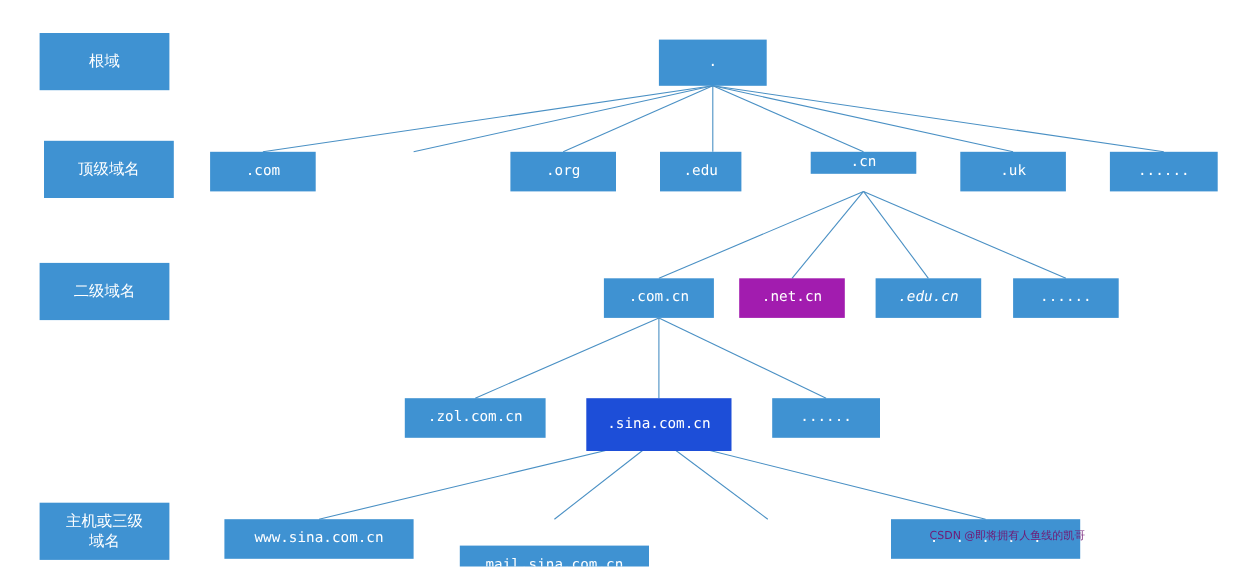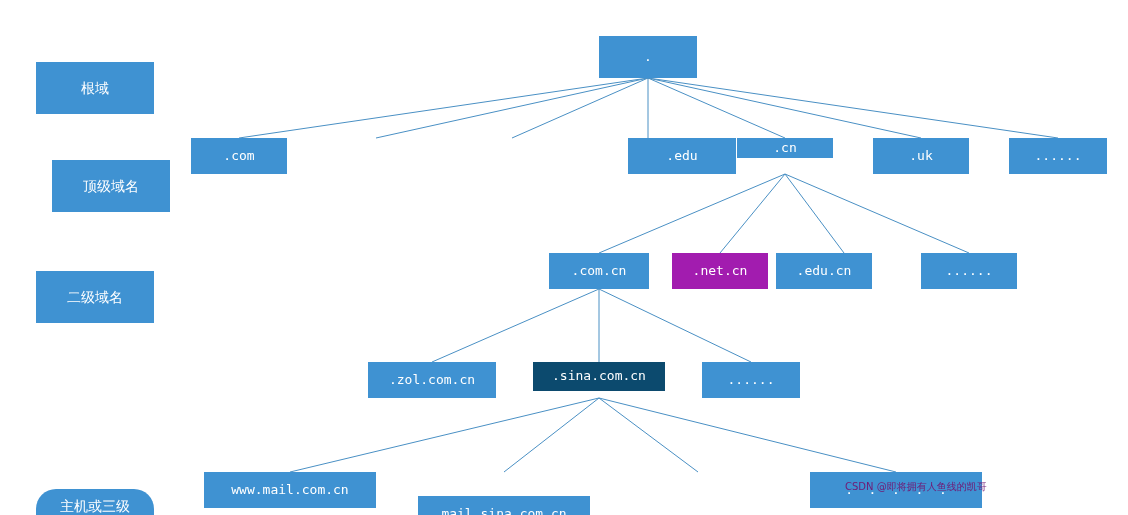--- a/index.html
+++ b/index.html
@@ -20,21 +20,20 @@
     white-space:pre;
   }
   .label{
     position:absolute;box-sizing:border-box;
     background:#3f92d2;color:#ffffff;
     display:flex;align-items:center;justify-content:center;
     text-align:center;
     font-family:"DejaVu Sans","Liberation Sans",sans-serif;
     font-size:14px;line-height:1.3;
     white-space:pre-line;
-    margin-top:32px;
   }
   .watermark{
     position:absolute;
     font-family:"DejaVu Sans","Liberation Sans",sans-serif;
     font-size:10px;color:#701a75;white-space:pre;
   }
 </style>
 </head>
 <body>
 
@@ -54,33 +53,34 @@
       <line x1="599" y1="289" x2="432" y2="362" stroke="#4a90c4" stroke-width="1"></line>
       <line x1="599" y1="289" x2="599" y2="362" stroke="#4a90c4" stroke-width="1"></line>
       <line x1="599" y1="289" x2="751" y2="362" stroke="#4a90c4" stroke-width="1"></line>
       <line x1="599" y1="398" x2="290" y2="472" stroke="#4a90c4" stroke-width="1"></line>
       <line x1="599" y1="398" x2="504" y2="472" stroke="#4a90c4" stroke-width="1"></line>
       <line x1="599" y1="398" x2="698" y2="472" stroke="#4a90c4" stroke-width="1"></line>
       <line x1="599" y1="398" x2="896" y2="472" stroke="#4a90c4" stroke-width="1"></line>
     </svg>
 <div class="node" style="left: 599px; top: 36px; width: 98px; height: 42px; background: rgb(63, 146, 210); color: rgb(255, 255, 255);">.</div>
     <div class="node" style="left: 191px; top: 138px; width: 96px; height: 36px; background: rgb(63, 146, 210); color: rgb(255, 255, 255);">.com</div>
-    <div class="node" style="left: 628px; top: 138px; width: 108px; height: 36px; background: rgb(63, 146, 210); color: rgb(255, 255, 255);">.edu</div>
+    <div class="node" style="left: 464px; top: 138px; width: 96px; height: 36px; background: rgb(63, 146, 210); color: rgb(255, 255, 255);">.org</div>
+    <div class="node" style="left: 600px; top: 138px; width: 74px; height: 36px; background: rgb(63, 146, 210); color: rgb(255, 255, 255);">.edu</div>
     <div class="node" style="left: 737px; top: 138px; width: 96px; height: 20px; background: rgb(63, 146, 210); color: rgb(255, 255, 255);">.cn</div>
     <div class="node" style="left: 873px; top: 138px; width: 96px; height: 36px; background: rgb(63, 146, 210); color: rgb(255, 255, 255);">.uk</div>
     <div class="node" style="left: 1009px; top: 138px; width: 98px; height: 36px; background: rgb(63, 146, 210); color: rgb(255, 255, 255);">......</div>
     <div class="node" style="left: 549px; top: 253px; width: 100px; height: 36px; background: rgb(63, 146, 210); color: rgb(255, 255, 255);">.com.cn</div>
     <div class="node" style="left: 672px; top: 253px; width: 96px; height: 36px; background: #a21caf; color: rgb(255, 255, 255);">.net.cn</div>
-    <div class="node" style="left: 776px; top: 253px; width: 96px; height: 36px; background: rgb(63, 146, 210); color: rgb(255, 255, 255);">.edu.cn</div>
+    <div class="node" style="left: 796px; top: 253px; width: 96px; height: 36px; background: rgb(63, 146, 210); color: rgb(255, 255, 255); font-style: italic;">.edu.cn</div>
     <div class="node" style="left: 921px; top: 253px; width: 96px; height: 36px; background: rgb(63, 146, 210); color: rgb(255, 255, 255);">......</div>
     <div class="node" style="left: 368px; top: 362px; width: 128px; height: 36px; background: rgb(63, 146, 210); color: rgb(255, 255, 255); text-align: center;">.zol.com.cn</div>
-    <div class="node" style="left: 533px; top: 362px; width: 132px; height: 29px; background: #0c4a6e; color: rgb(255, 255, 255);">.sina.com.cn</div>
+    <div class="node" style="left: 533px; top: 362px; width: 132px; height: 48px; background: #1d4ed8; color: rgb(255, 255, 255);">.sina.com.cn</div>
     <div class="node" style="left: 702px; top: 362px; width: 98px; height: 36px; background: rgb(63, 146, 210); color: rgb(255, 255, 255);">......</div>
-    <div class="node" style="left: 204px; top: 472px; width: 172px; height: 36px; background: rgb(63, 146, 210); color: rgb(255, 255, 255);">www.mail.com.cn</div>
+    <div class="node" style="left: 204px; top: 472px; width: 172px; height: 36px; background: rgb(63, 146, 210); color: rgb(255, 255, 255);">www.sina.com.cn</div>
     <div class="node" style="left: 418px; top: 496px; width: 172px; height: 36px; background: rgb(63, 146, 210); color: rgb(255, 255, 255);">mail.sina.com.cn</div>
     <div class="node" style="left: 810px; top: 472px; width: 172px; height: 36px; background: rgb(63, 146, 210); color: rgb(255, 255, 255);">.  .  .  .  .</div>
     <div class="label" style="left: 36px; top: 30px; width: 118px; height: 52px; background: rgb(63, 146, 210); color: rgb(255, 255, 255);">根域</div>
-    <div class="label" style="left: 52px; top: 128px; width: 118px; height: 52px; background: rgb(63, 146, 210); color: rgb(255, 255, 255);">顶级域名</div>
+    <div class="label" style="left: 40px; top: 128px; width: 118px; height: 52px; background: rgb(63, 146, 210); color: rgb(255, 255, 255);">顶级域名</div>
     <div class="label" style="left: 36px; top: 239px; width: 118px; height: 52px; background: rgb(63, 146, 210); color: rgb(255, 255, 255);">二级域名</div>
-    <div class="label" style="left: 36px; top: 457px; width: 118px; height: 52px; background: rgb(63, 146, 210); color: rgb(255, 255, 255); border-radius: 20px;">主机或三级
+    <div class="label" style="left: 36px; top: 457px; width: 118px; height: 52px; background: rgb(63, 146, 210); color: rgb(255, 255, 255);">主机或三级
 域名</div>
     <div class="watermark" style="left: 845px; top: 480px;">CSDN @即将拥有人鱼线的凯哥</div>
   </div>
 
 </body></html>

